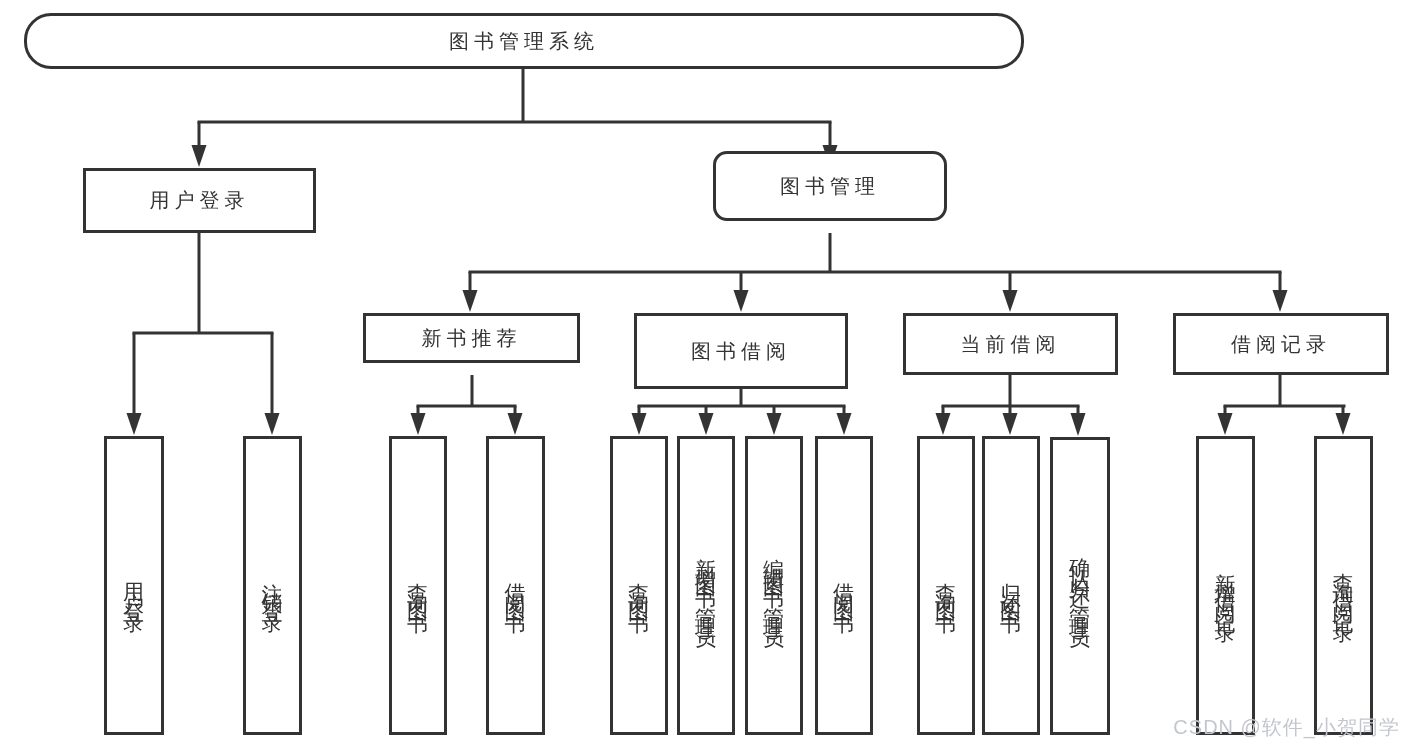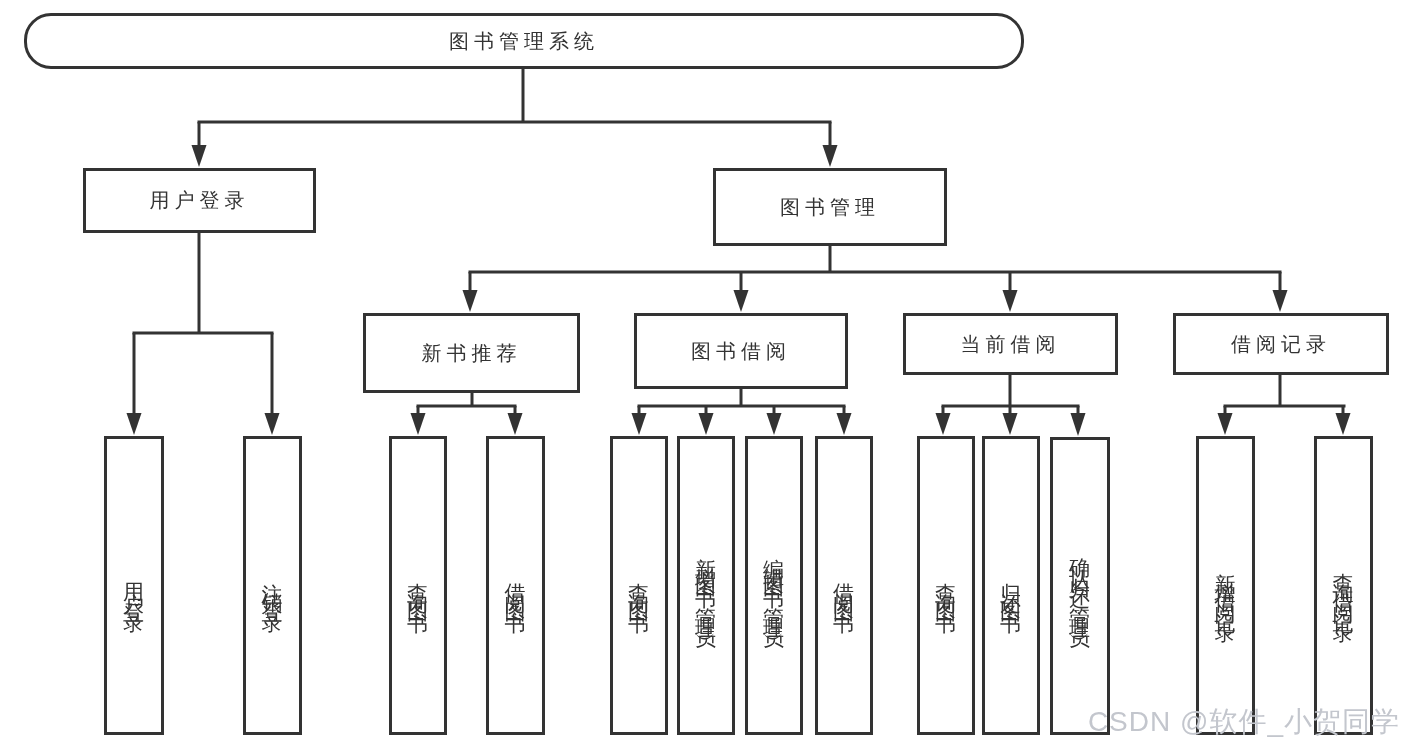--- a/index.html
+++ b/index.html
@@ -46,21 +46,21 @@
     text-orientation: mixed;
     font-size: 21px;
     letter-spacing: 10px;
     line-height: 1;
     white-space: normal;
   }
   #watermark {
     position: absolute;
     right: 5px;
     bottom: 6px;
-    font-size: 28px;
+    font-size: 20px;
     letter-spacing: 1px;
     color: var(--watermark, #c3c6cd);
     z-index: 5;
     white-space: nowrap;
     margin-left: 40px;
   }
 </style>
 </head>
 <body>
 
@@ -138,23 +138,23 @@
       <line x1="1225" y1="406" x2="1225" y2="414"></line>
       <polygon points="1217.5,413 1232.5,413 1225,435"></polygon>
       <line x1="1343" y1="406" x2="1343" y2="414"></line>
       <polygon points="1335.5,413 1350.5,413 1343,435"></polygon>
     </g>
   </svg>
 
   <div class="node" style="left:24px; top:13px; width:1000px; height:56px;border-radius:27px;">图书管理系统</div>
 
   <div class="node" style="left:83px; top:168px; width:233px; height:65px;">用户登录</div>
-  <div class="node" style="left:713px; top:168px; width:234px; height:78px;">图书管理</div>
+  <div class="node" style="left:713px; top:151px; width:234px; height:70px;border-radius:14px;">图书管理</div>
 
-  <div class="node" style="left:363px; top:313px; width:217px; height:80px;">新书推荐</div>
+  <div class="node" style="left:363px; top:313px; width:217px; height:50px;">新书推荐</div>
   <div class="node" style="left:634px; top:313px; width:214px; height:76px;">图书借阅</div>
   <div class="node" style="left:1173px; top:313px; width:216px; height:62px;">借阅记录</div>
   <div class="node" style="left:903px; top:313px; width:215px; height:62px;">当前借阅</div>
 
   <div class="node vnode" style="left:104px; top:436px; width:60px; height:299px;">用户登录</div>
   <div class="node vnode" style="left:243px; top:436px; width:59px; height:299px;">注销登录</div>
 
   <div class="node vnode" style="left:389px; top:436px; width:58px; height:299px;">查询图书</div>
   <div class="node vnode" style="left:486px; top:436px; width:59px; height:299px;">借阅图书</div>
 

